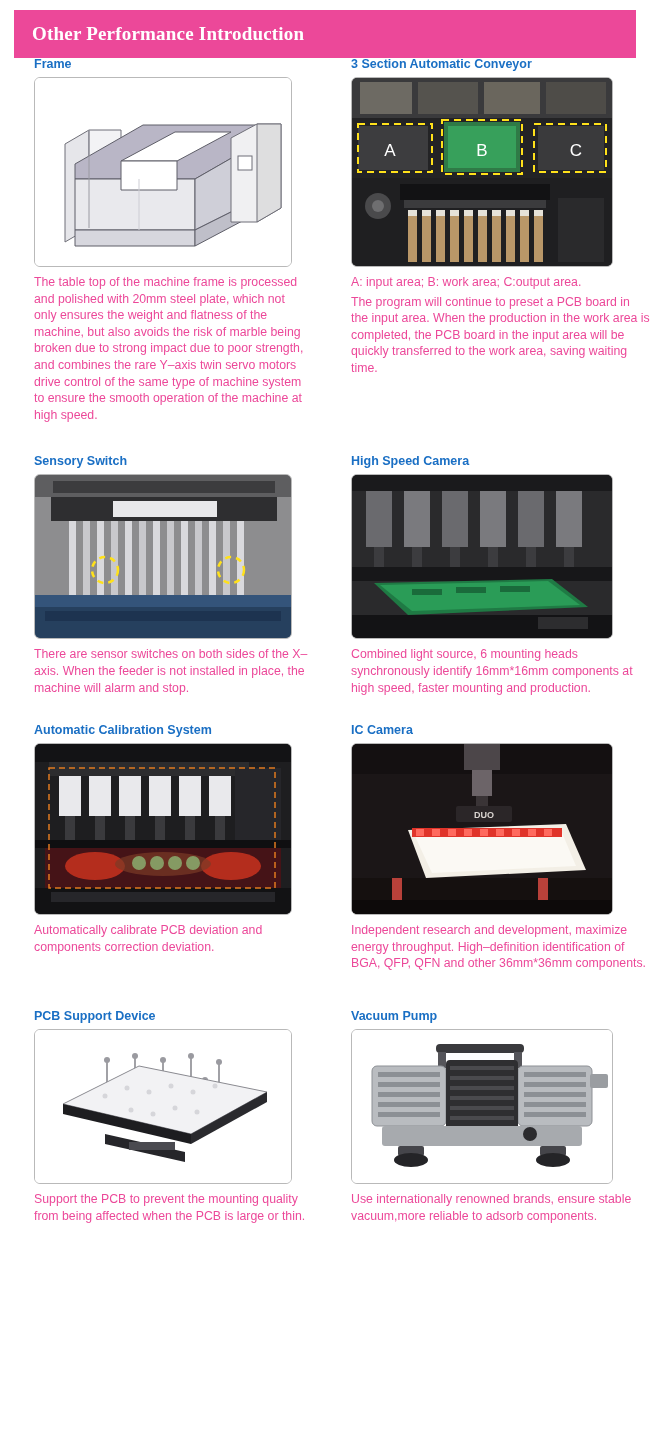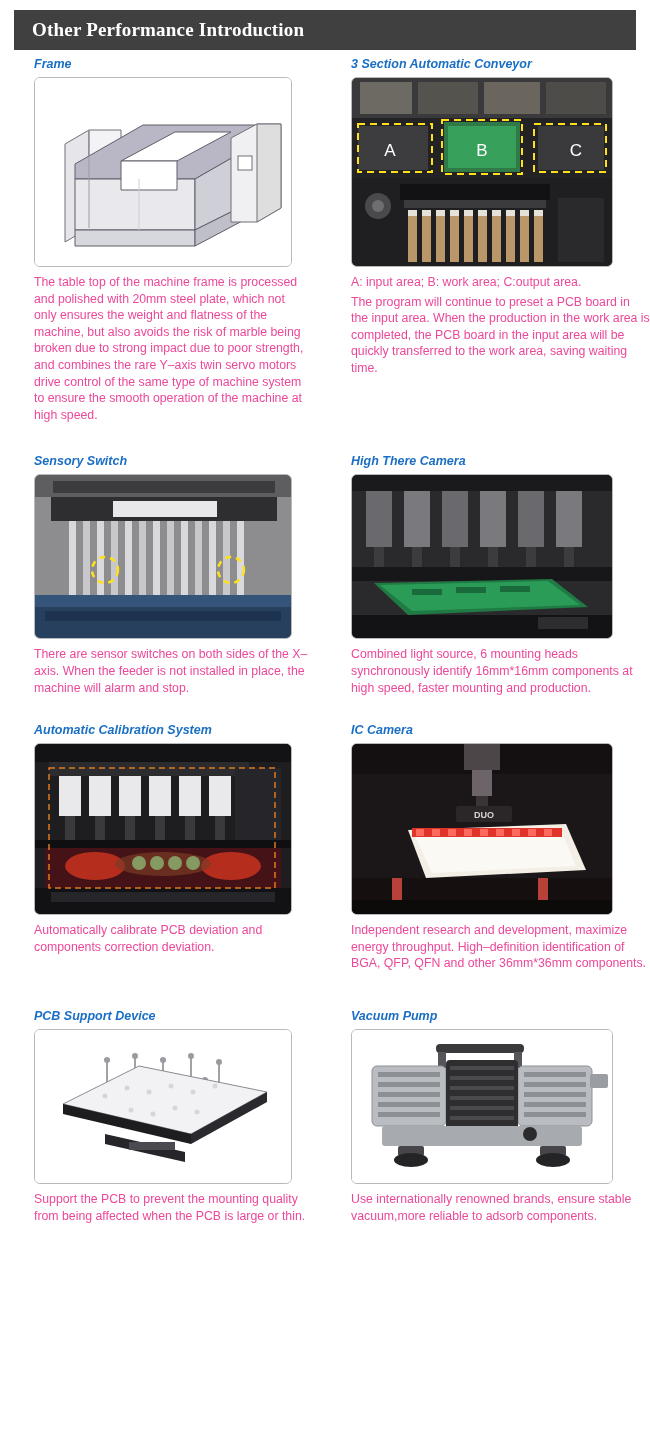--- a/index.html
+++ b/index.html
@@ -19,22 +19,22 @@
     width: 650px;
     height: 1451px;
     box-sizing: border-box;
   }
   
   .header {
     position: absolute;
     left: 14px;
     top: 10px;
     width: 622px;
-    height: 40px;
-    background: #404040;
+    height: 48px;
+    background: #ec4899;
     display: flex;
     align-items: center;
   }
   .header-title {
     color: #ffffff;
     font-size: 19px;
     font-weight: bold;
     letter-spacing: 0.2px;
     padding-left: 18px;
     font-family: "Liberation Serif", serif;
@@ -61,21 +61,20 @@
   .col-right {
     width: 325px;
     padding-left: 26px;
   }
   .sec-title {
     color: #1a6fc4;
     font-size: 12.5px;
     font-weight: bold;
     margin: 0 0 5px 0;
     line-height: 16px;
-    font-style: italic;
   }
   .fig {
     box-sizing: border-box;
     border: 1px solid #b9b9b9;
     border-radius: 6px;
     overflow: hidden;
     position: relative;
     background: #fff;
   }
   .caption {
@@ -239,21 +238,21 @@
             <rect x="10" y="136" width="236" height="10" fill="#1d3350"></rect>
 
             <circle cx="70" cy="95" r="13" fill="none" stroke="#ffe11a" stroke-width="2.5" stroke-dasharray="6,5"></circle>
             <circle cx="196" cy="95" r="13" fill="none" stroke="#ffe11a" stroke-width="2.5" stroke-dasharray="6,5"></circle>
           </svg>
         </div>
         <div class="caption">There are  sensor switches on both sides of the X–axis. When the feeder is not installed in place, the machine will alarm and stop.</div>
       </div>
 
       <div class="cell col-right">
-        <div class="sec-title">High There Camera</div>
+        <div class="sec-title">High Speed Camera</div>
         <div class="fig fig-camera">
           <svg width="260" height="163" viewBox="0 0 260 163">
             <rect x="0" y="0" width="260" height="163" fill="#2a2a2c"></rect>
             <rect x="0" y="0" width="260" height="16" fill="#1a1a1c"></rect>
 
             <g>
               <rect x="14" y="16" width="26" height="56" fill="#6a6a6e"></rect>
               <rect x="52" y="16" width="26" height="56" fill="#7a7a7e"></rect>
               <rect x="90" y="16" width="26" height="56" fill="#6a6a6e"></rect>
               <rect x="128" y="16" width="26" height="56" fill="#7a7a7e"></rect>

